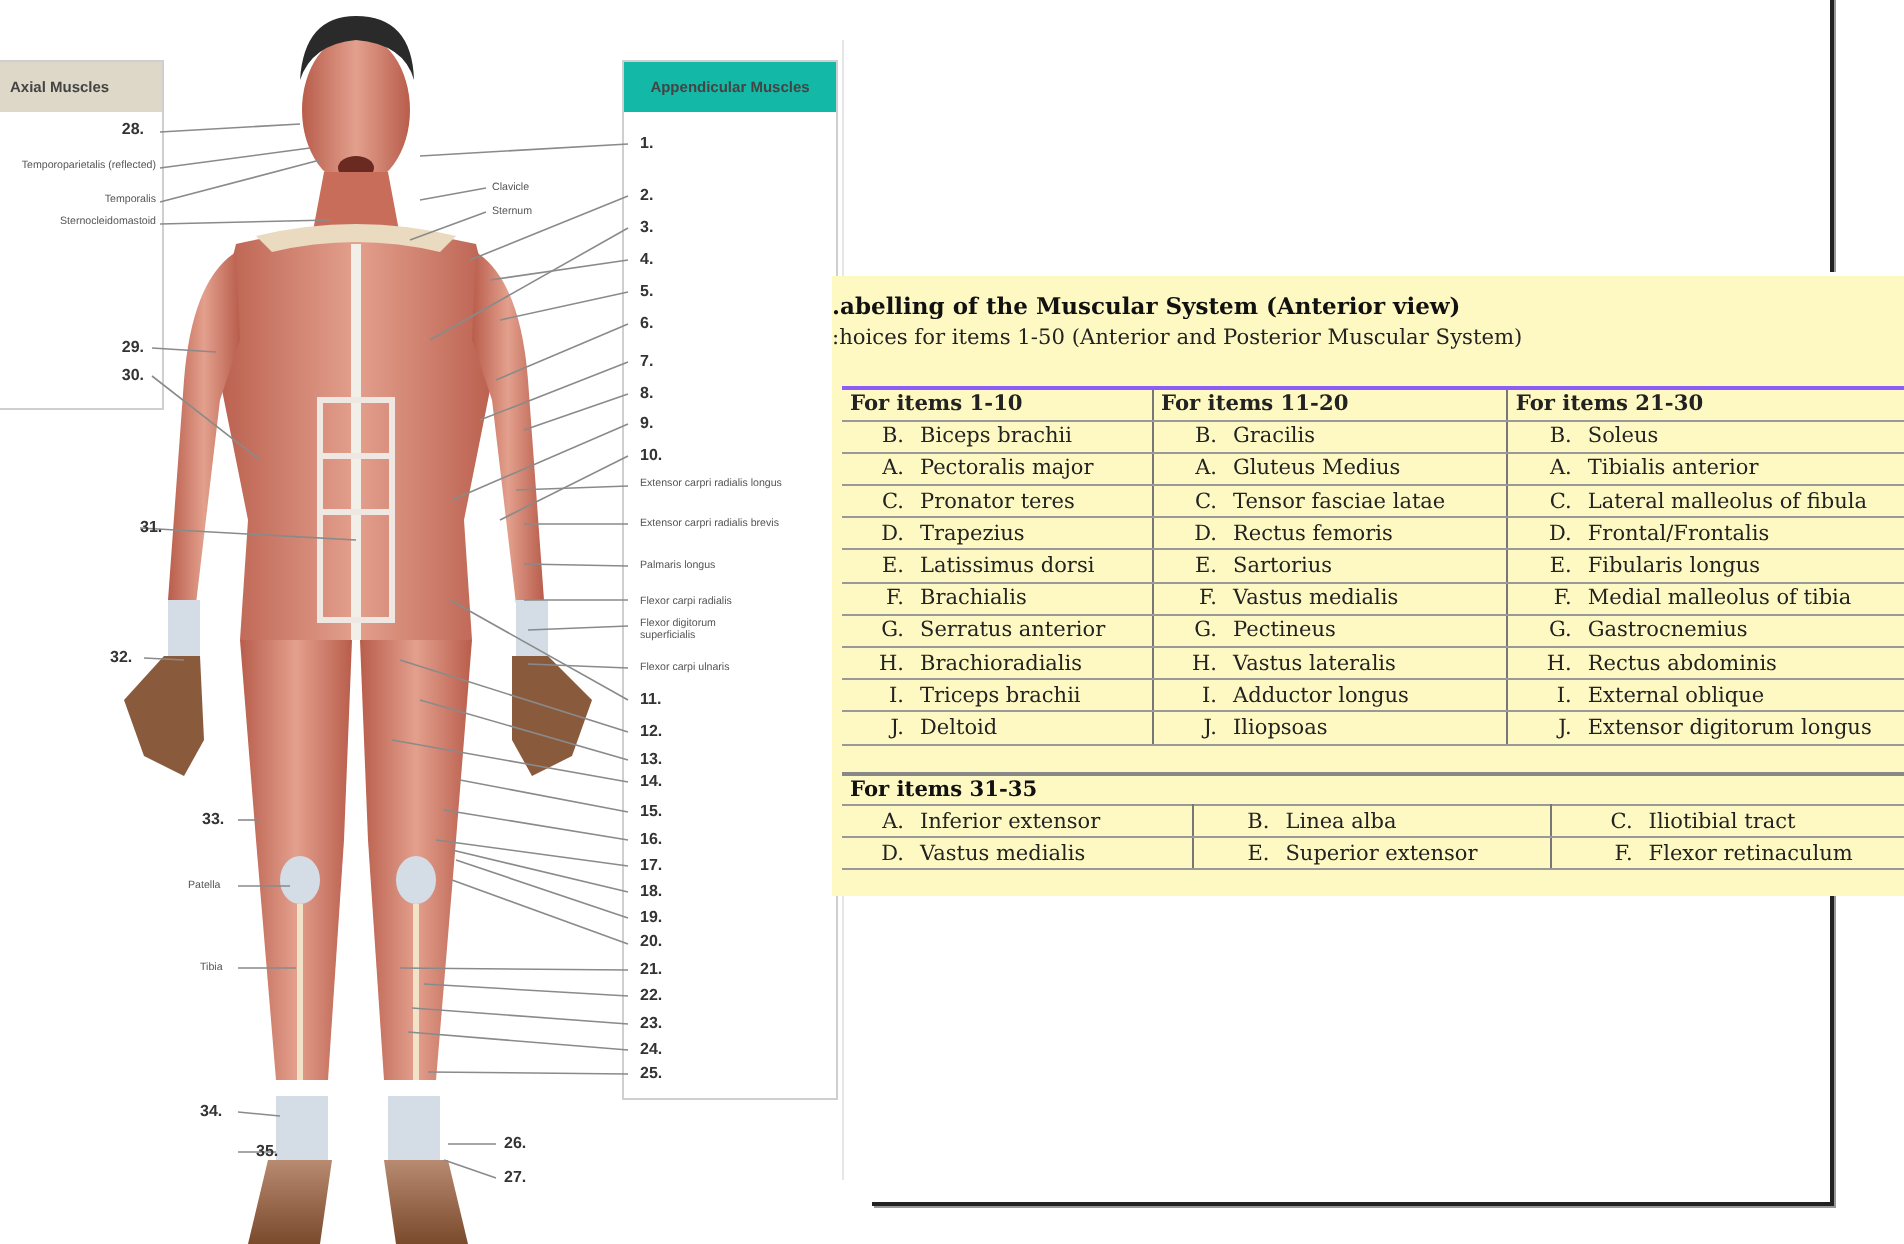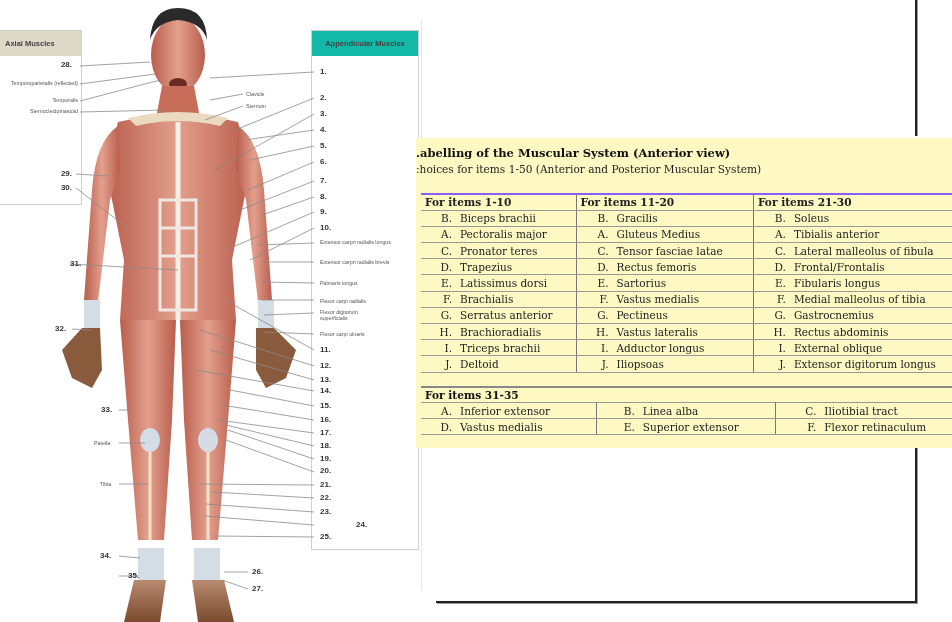--- a/index.html
+++ b/index.html
@@ -199,21 +199,21 @@
   <div class="lbl" style="left:320px; top:386px;">14.</div>
   <div class="lbl" style="left:320px; top:401px;">15.</div>
   <div class="lbl" style="left:320px; top:415px;">16.</div>
   <div class="lbl" style="left:320px; top:428px;">17.</div>
   <div class="lbl" style="left:320px; top:441px;">18.</div>
   <div class="lbl" style="left:320px; top:454px;">19.</div>
   <div class="lbl" style="left:320px; top:466px;">20.</div>
   <div class="lbl" style="left:320px; top:480px;">21.</div>
   <div class="lbl" style="left:320px; top:493px;">22.</div>
   <div class="lbl" style="left:320px; top:507px;">23.</div>
-  <div class="lbl" style="left:320px; top:520px;margin-left:36px;">24.</div>
+  <div class="lbl" style="left:320px; top:520px;">24.</div>
   <div class="lbl" style="left:320px; top:532px;">25.</div>
 </div>
 
 <div class="sheet-left"></div>
 <div class="sheet-frame"></div>
 <div class="sheet-top-gap"></div>
 
 <div class="sheet">
   <div class="sheet-title">.abelling of the Muscular System (Anterior view)</div>
   <div class="sheet-sub">:hoices for items 1-50 (Anterior and Posterior Muscular System)</div>

